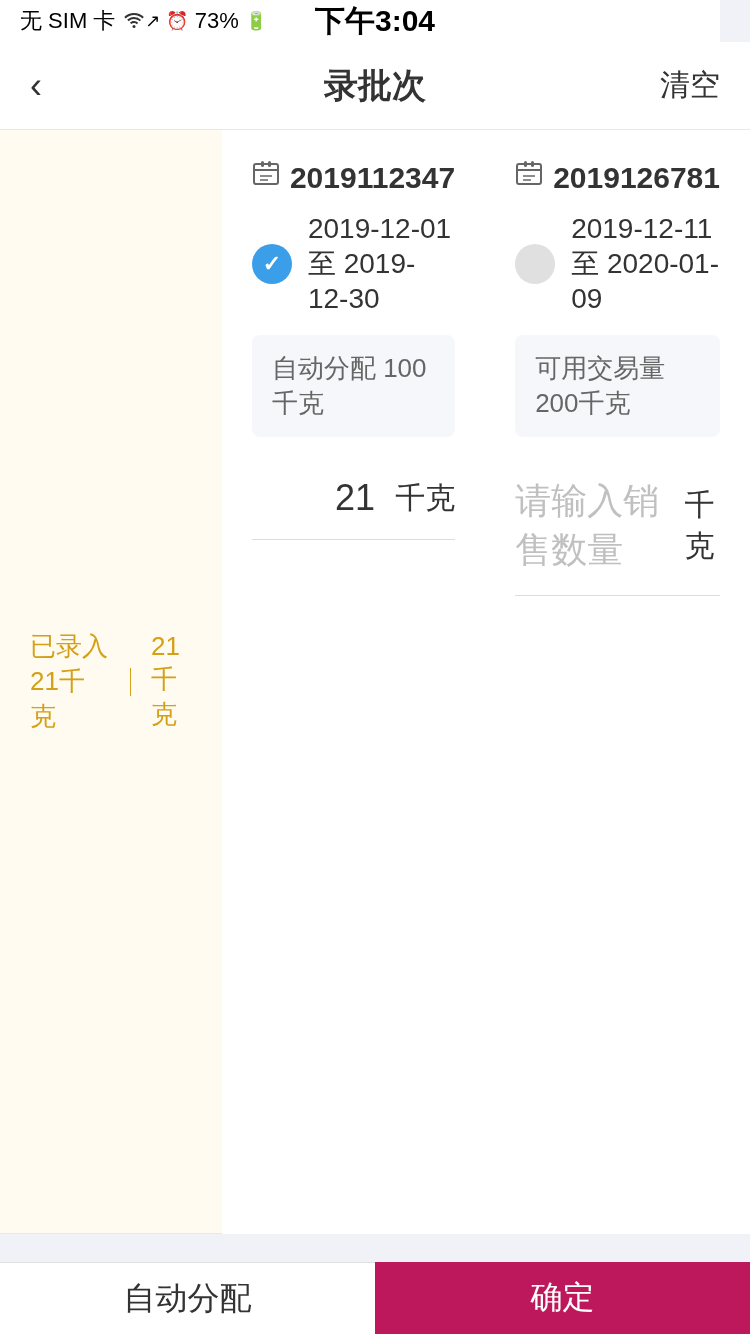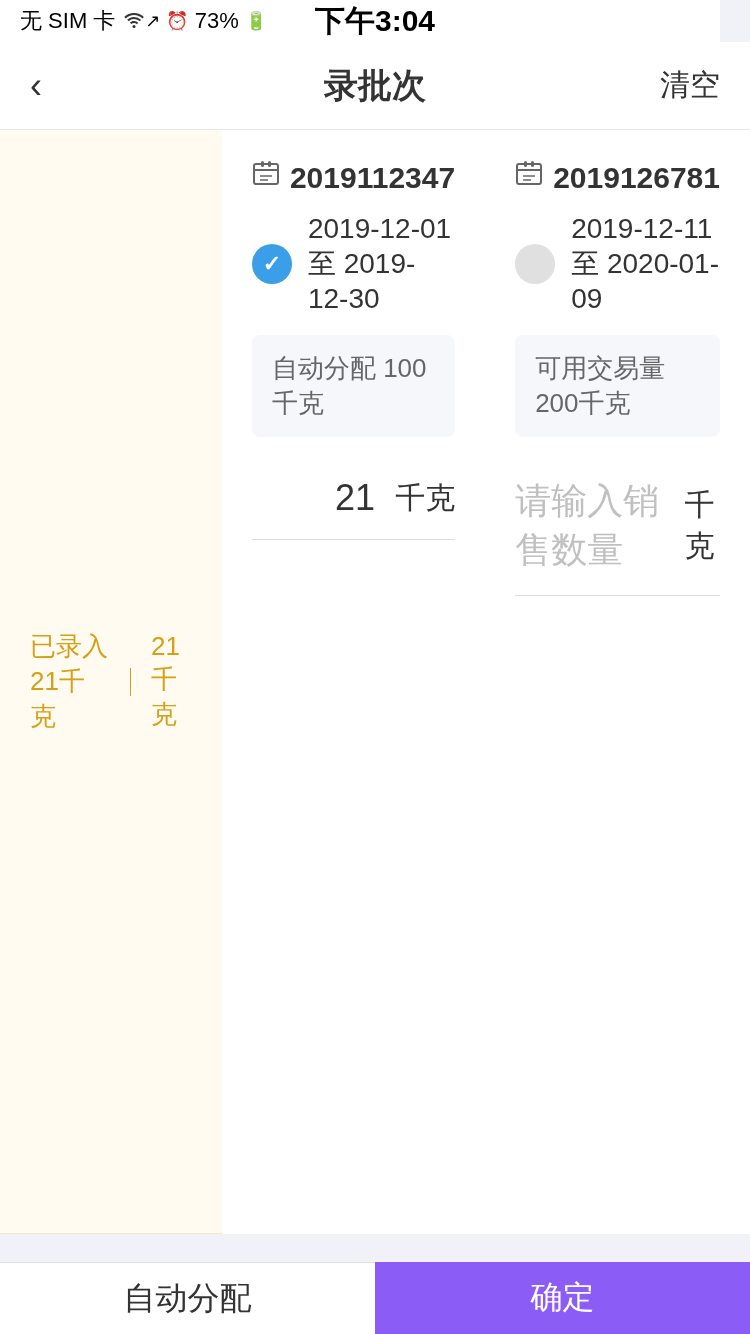--- a/index.html
+++ b/index.html
@@ -210,21 +210,21 @@
       flex: 1;
       background: #fff;
       border: none;
       font-size: 32px;
       color: #333;
       cursor: pointer;
       border-top: 1px solid #e0e0e0;
     }
     .btn-confirm {
       flex: 1;
-      background: #8b5cf6;
+      background: #be185d;
       border: none;
       font-size: 32px;
       color: #fff;
       cursor: pointer;
     }
 
     
     .content-area {
       display: flex;
       flex-direction: row;

